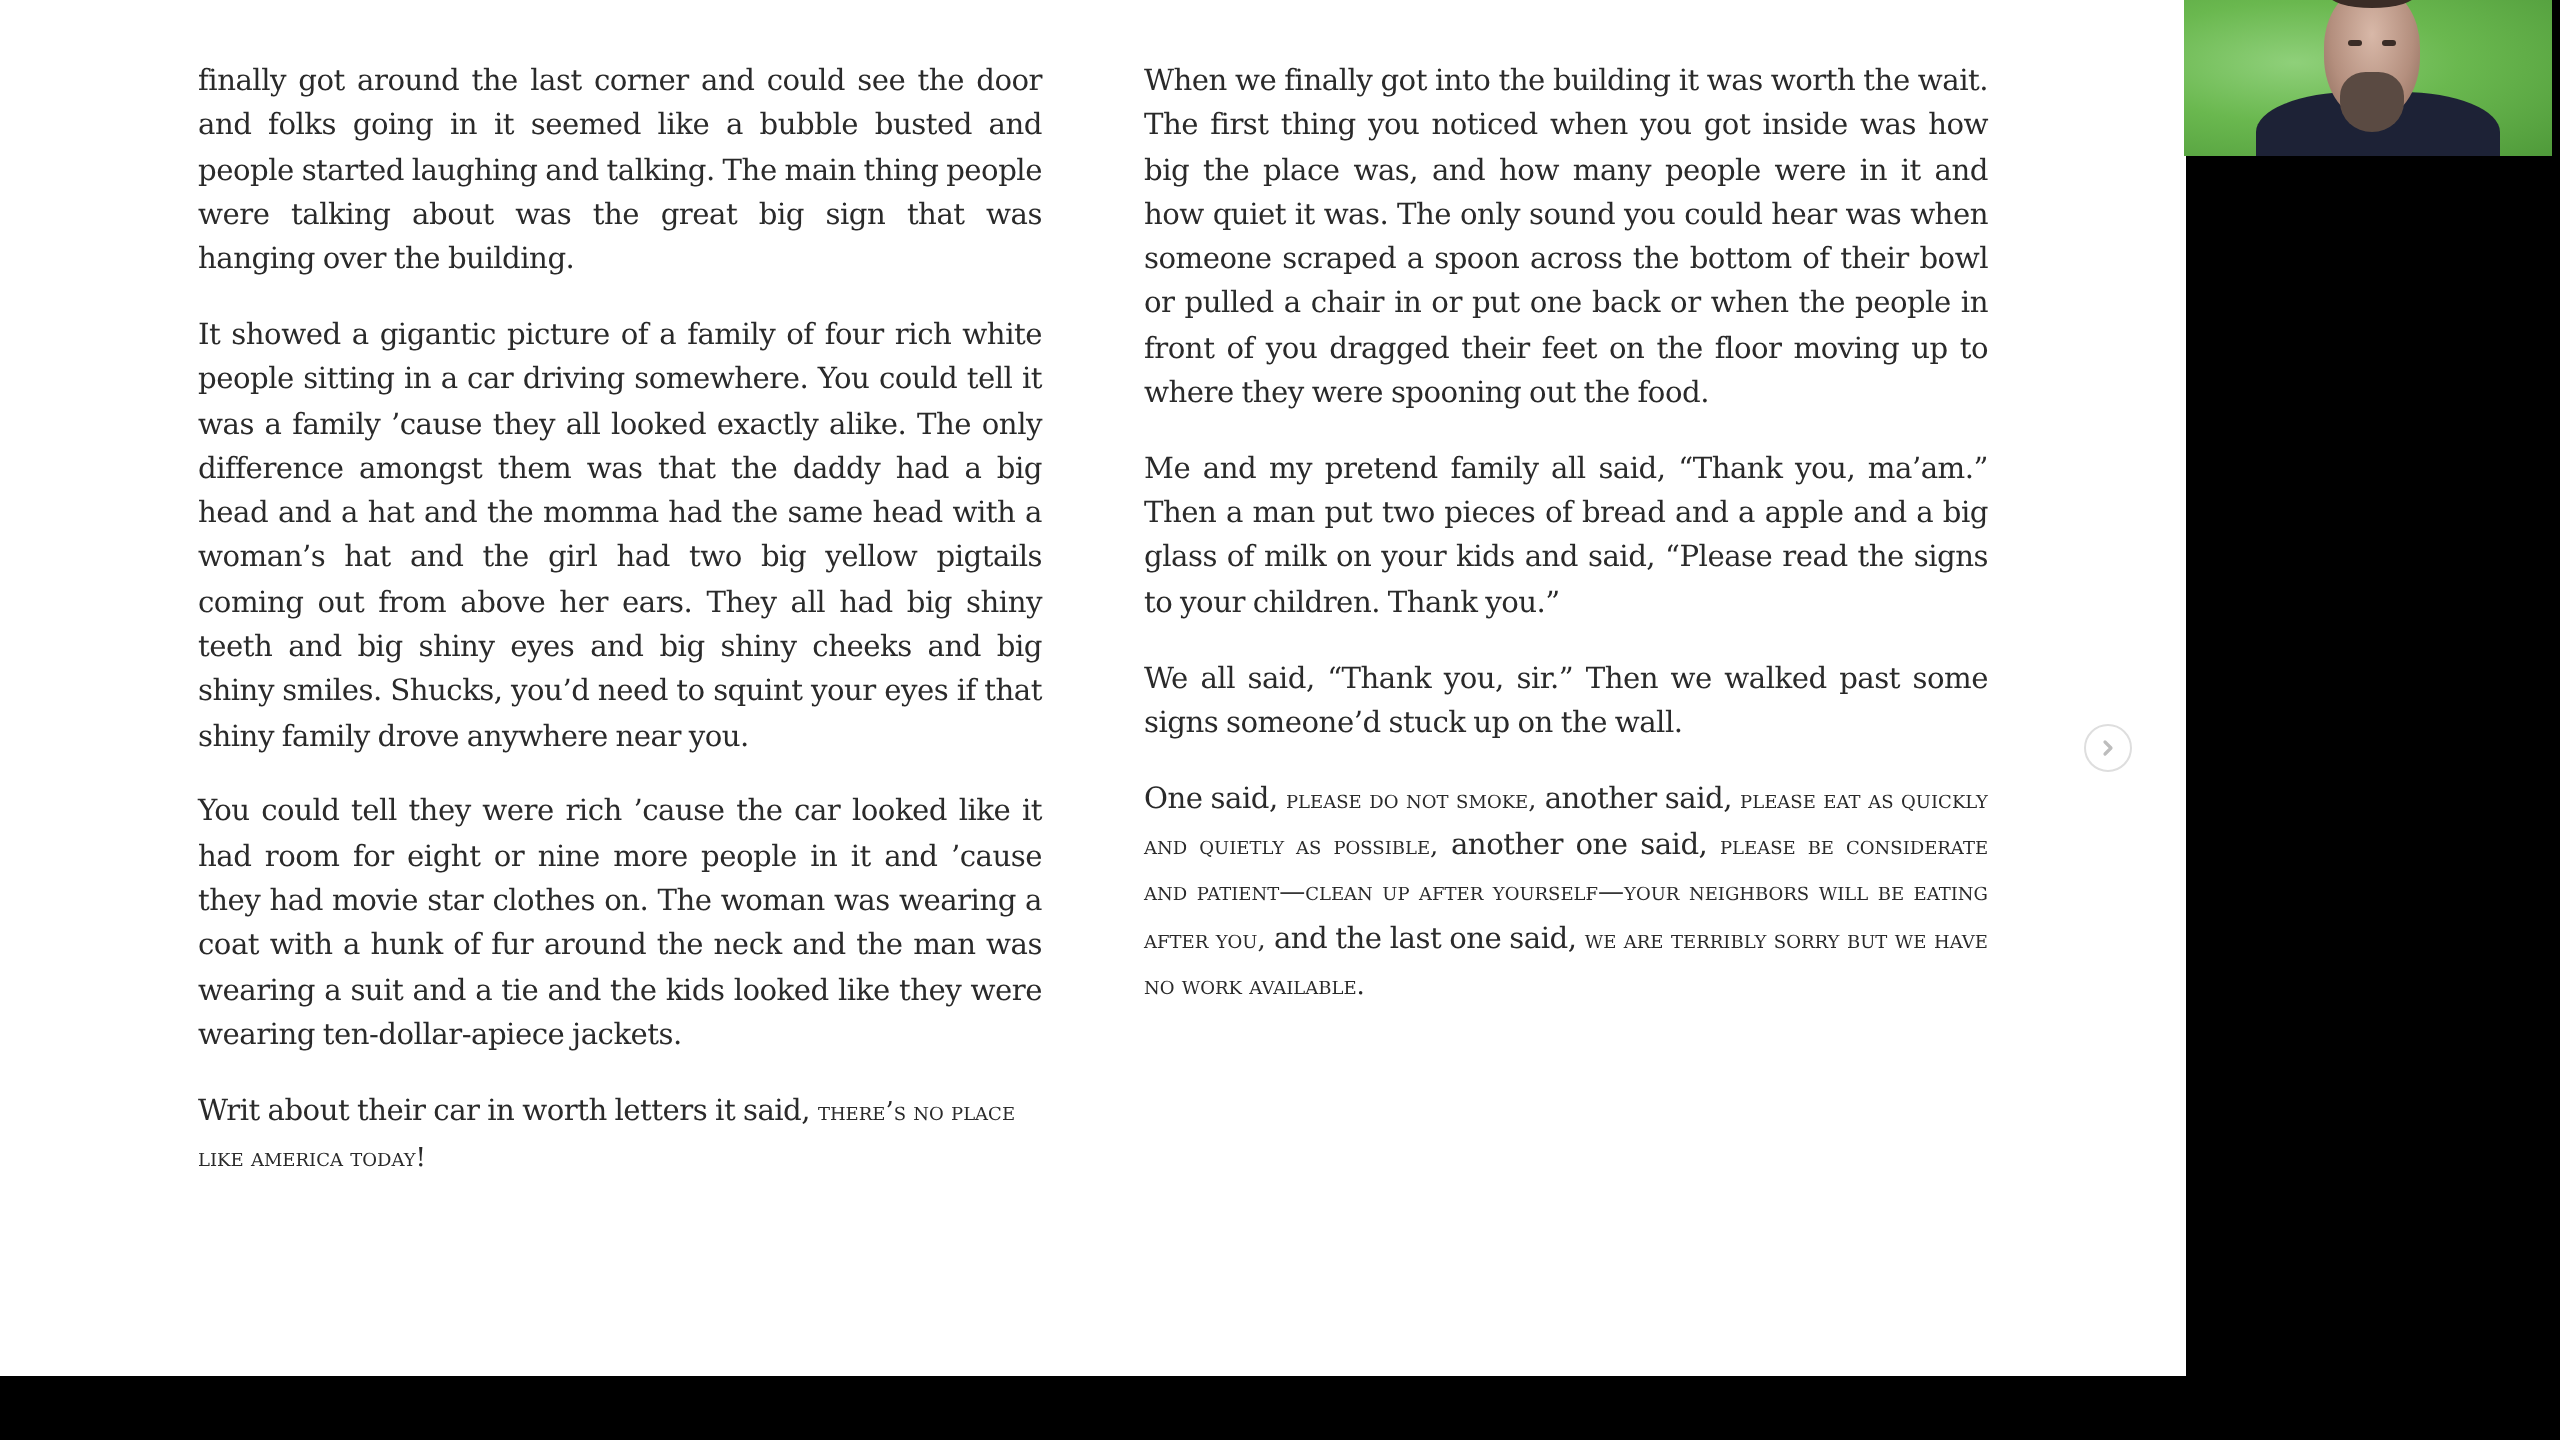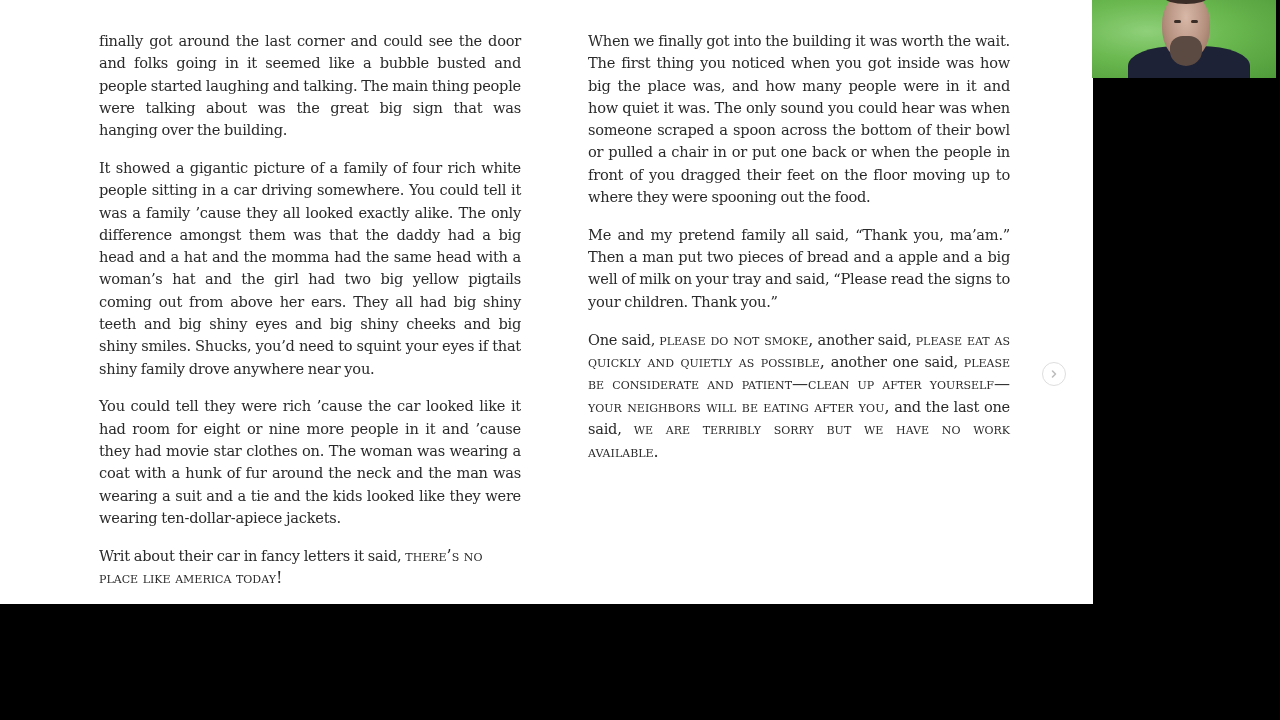--- a/index.html
+++ b/index.html
@@ -8,46 +8,46 @@
       width: 1280px;
       height: 720px;
       overflow: hidden;
       background: #000000;
     }
     .reader {
       position: absolute;
       left: 0;
       top: 0;
       width: 1093px;
-      height: 604px;
+      height: 688px;
       background: #ffffff;
       overflow: hidden;
     }
     .column {
       position: absolute;
       top: 30px;
       width: 422px;
       font-family: "DejaVu Serif", "Liberation Serif", serif;
       font-size: 14.6px;
       line-height: 22.3px;
       color: #2a2a2a;
       text-align: justify;
       hyphens: manual;
     }
     .column.left { left: 99px; }
-    .column.right { left: 588px; }
+    .column.right { left: 572px; }
     .column p {
       margin: 0 0 15.5px 0;
       letter-spacing: -0.25px;
       word-spacing: -0.5px;
     }
     .sc {
       font-variant: small-caps;
       text-transform: lowercase;
-      font-size: 16px;
+      font-size: 13px;
       letter-spacing: 0;
       margin-top: 16px;
     }
     .signs-para {
       line-height: 22.4px;
     }
     .next-btn {
       position: absolute;
       left: 1042px;
       top: 362px;
@@ -119,26 +119,27 @@
   </style>
 </head>
 <body>
 
 <div class="reader">
 
   <div class="column left">
     <p>finally got around the last corner and could see the door and folks going in it seemed like a bubble busted and people started laughing and talking. The main thing people were talking about was the great big sign that was hanging over the building.</p>
     <p>It showed a gigantic picture of a family of four rich white people sitting in a car driving somewhere. You could tell it was a family ’cause they all looked exactly alike. The only dif­ference amongst them was that the daddy had a big head and a hat and the momma had the same head with a woman’s hat and the girl had two big yellow pigtails coming out from above her ears. They all had big shiny teeth and big shiny eyes and big shiny cheeks and big shiny smiles. Shucks, you’d need to squint your eyes if that shiny family drove anywhere near you.</p>
     <p>You could tell they were rich ’cause the car looked like it had room for eight or nine more people in it and ’cause they had movie star clothes on. The woman was wearing a coat with a hunk of fur around the neck and the man was wearing a suit and a tie and the kids looked like they were wearing ten-dol­lar-apiece jackets.</p>
-    <p style="text-align:left;"><span>Writ about their car in fancy letters it said,</span> <span class="sc">THERE’S NO PLACE LIKE AMERICA TODAY!</span></p>
+    <p style="text-align:left;"><span>Writ about their car in worth letters it said,</span> <span class="sc">THERE’S NO PLACE LIKE AMERICA TODAY!</span></p>
   </div>
 
   <div class="column right">
     <p>When we finally got into the building it was worth the wait. The first thing you noticed when you got inside was how big the place was, and how many people were in it and how quiet it was. The only sound you could hear was when someone scraped a spoon across the bottom of their bowl or pulled a chair in or put one back or when the people in front of you dragged their feet on the floor moving up to where they were spooning out the food.</p>
-    <p>Me and my pretend family all said, “Thank you, ma’am.” Then a man put two pieces of bread and a apple and a big well of milk on your tray and said, “Please read the signs to your children. Thank you.”</p>
+    <p>Me and my pretend family all said, “Thank you, ma’am.” Then a man put two pieces of bread and a apple and a big glass of milk on your kids and said, “Please read the signs to your children. Thank you.”</p>
+    <p>We all said, “Thank you, sir.” Then we walked past some signs someone’d stuck up on the wall.</p>
     <p class="signs-para"><span>One said,</span> <span class="sc">PLEASE DO NOT SMOKE,</span> <span>another said,</span> <span class="sc">PLEASE EAT AS QUICKLY AND QUIETLY AS POSSIBLE,</span> <span>another one said,</span> <span class="sc">PLEASE BE CONSIDERATE AND PATIENT—CLEAN UP AFTER YOURSELF—YOUR NEIGHBORS WILL BE EATING AFTER YOU,</span> <span>and the last one said,</span> <span class="sc">WE ARE TERRIBLY SORRY BUT WE HAVE NO WORK AVAILABLE.</span></p>
   </div>
 
   <div class="next-btn">
     <span>
       <svg width="10" height="10" viewBox="0 0 10 10">
         <path d="M3.5 2 L6.5 5 L3.5 8" fill="none" stroke="#bdbdbd" stroke-width="1.6" stroke-linecap="round" stroke-linejoin="round"></path>
       </svg>
     </span>
   </div>

